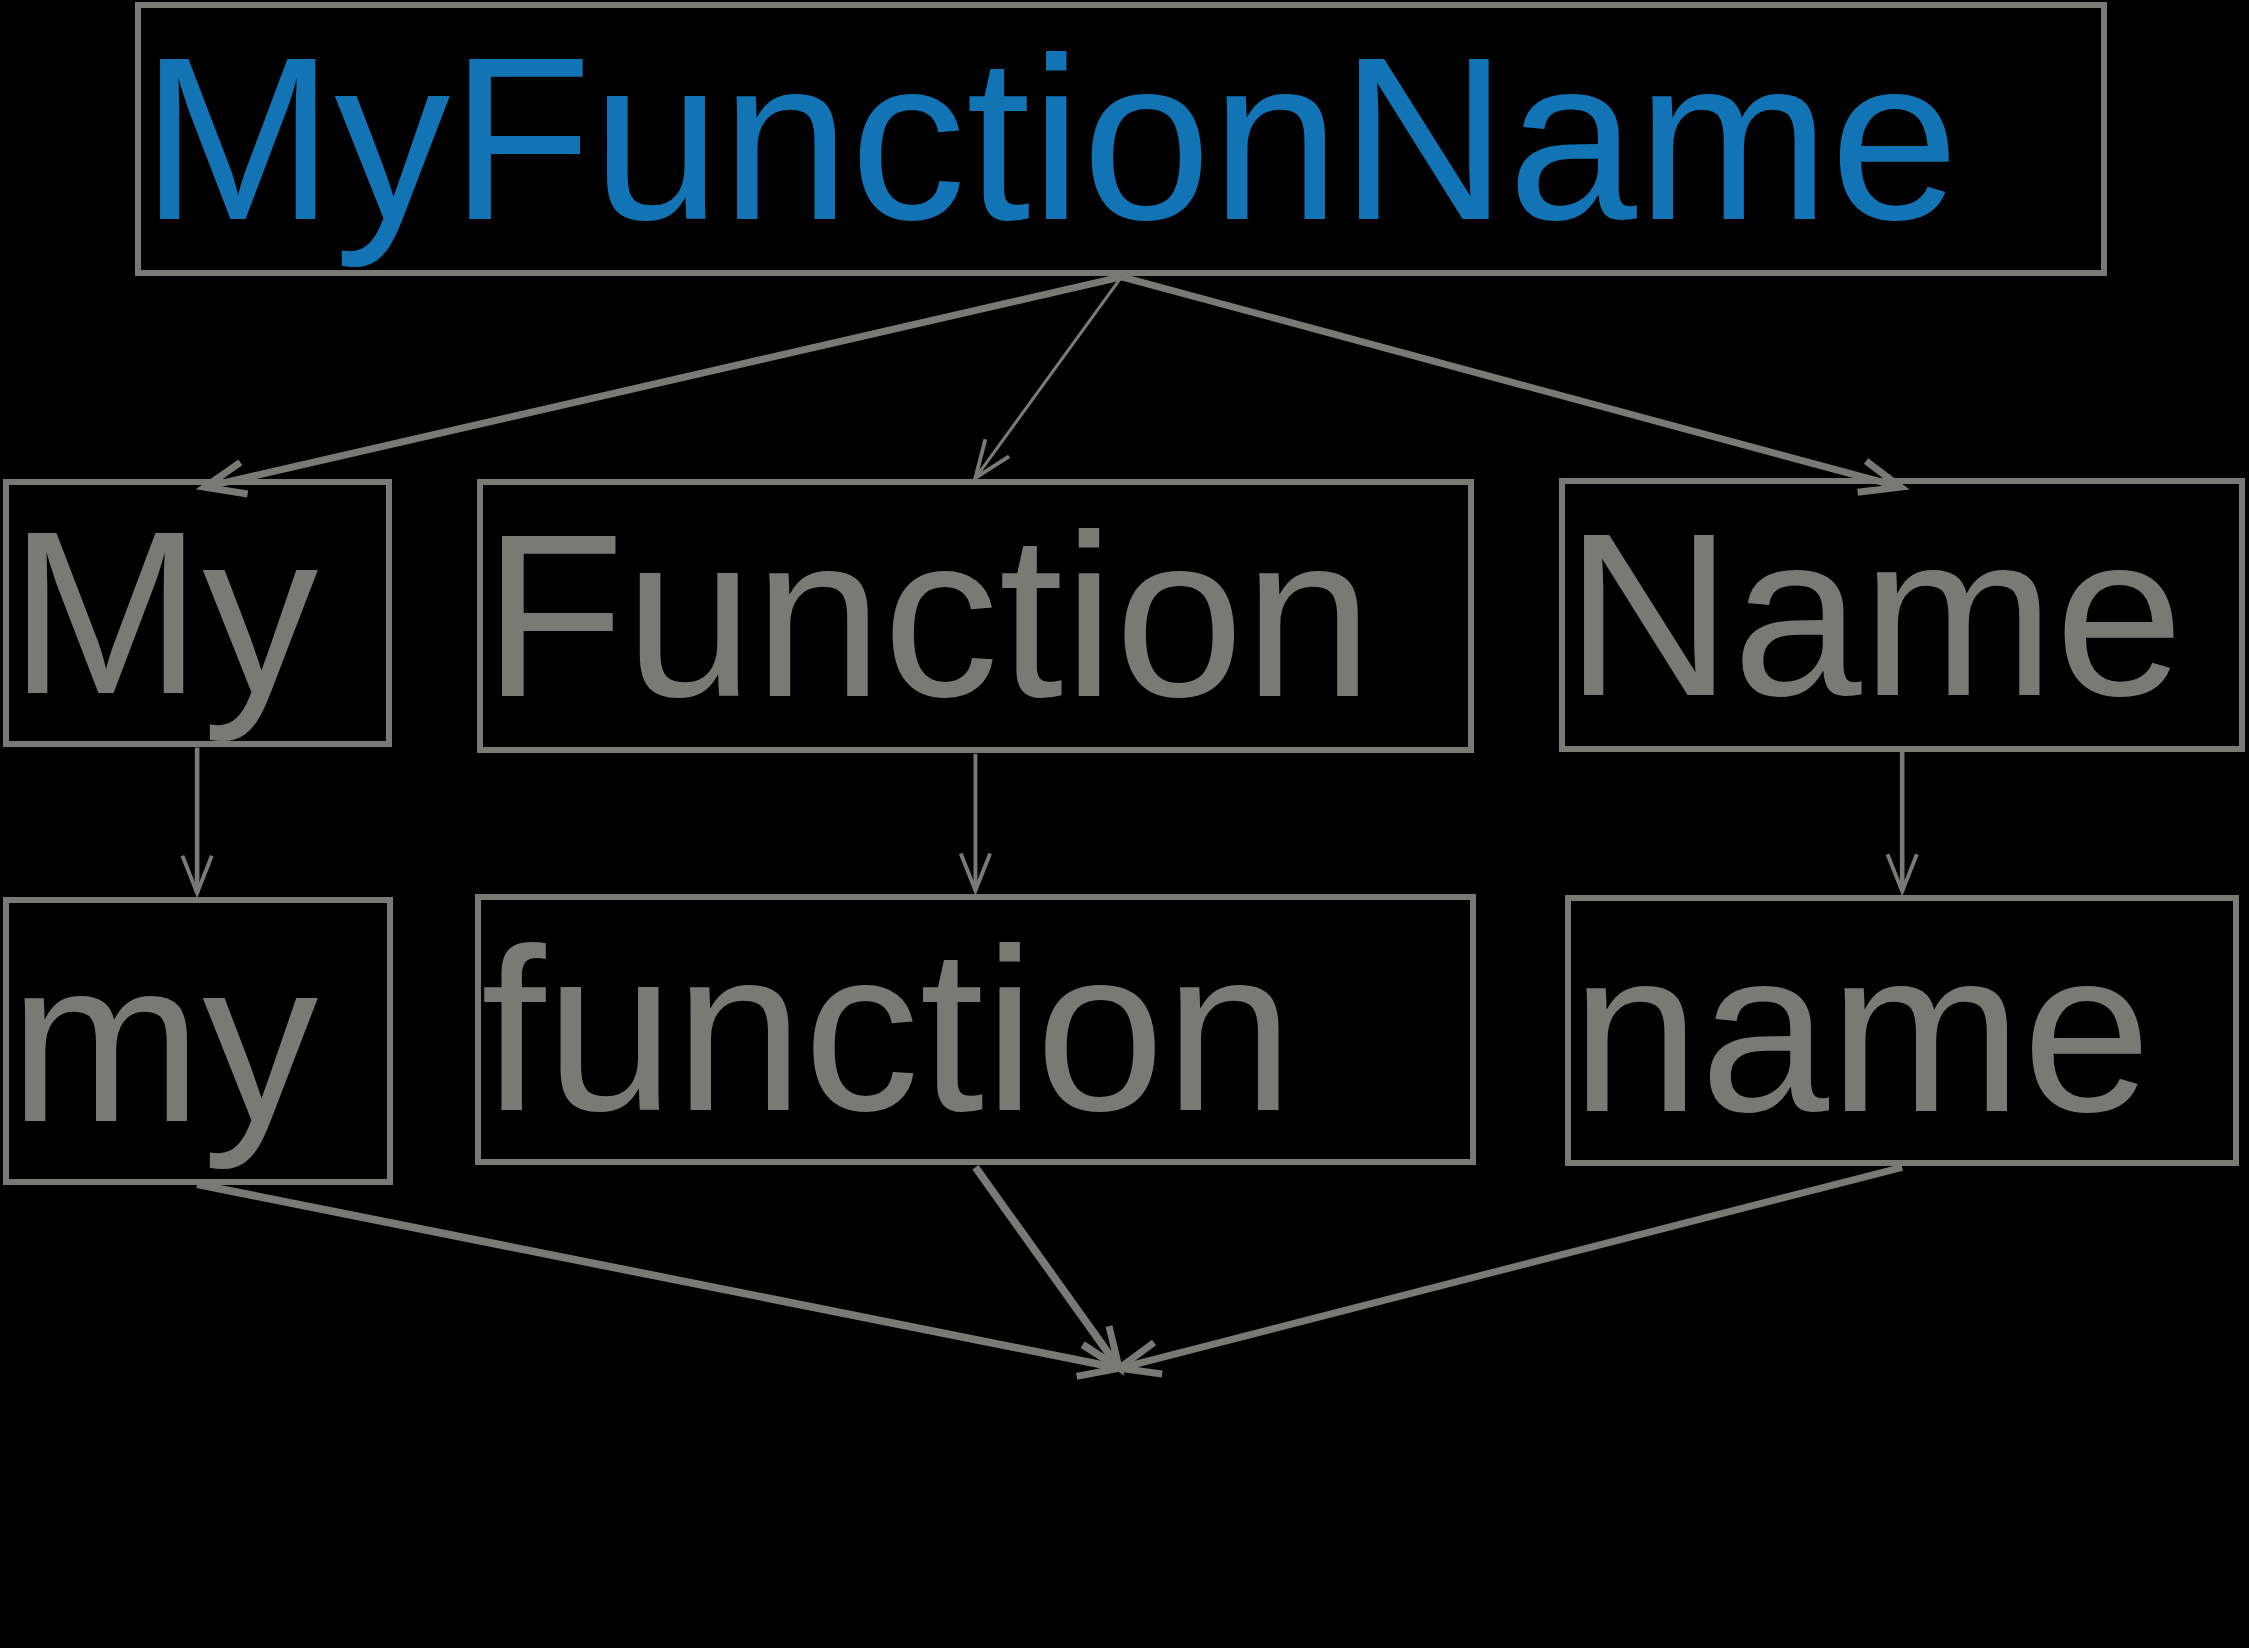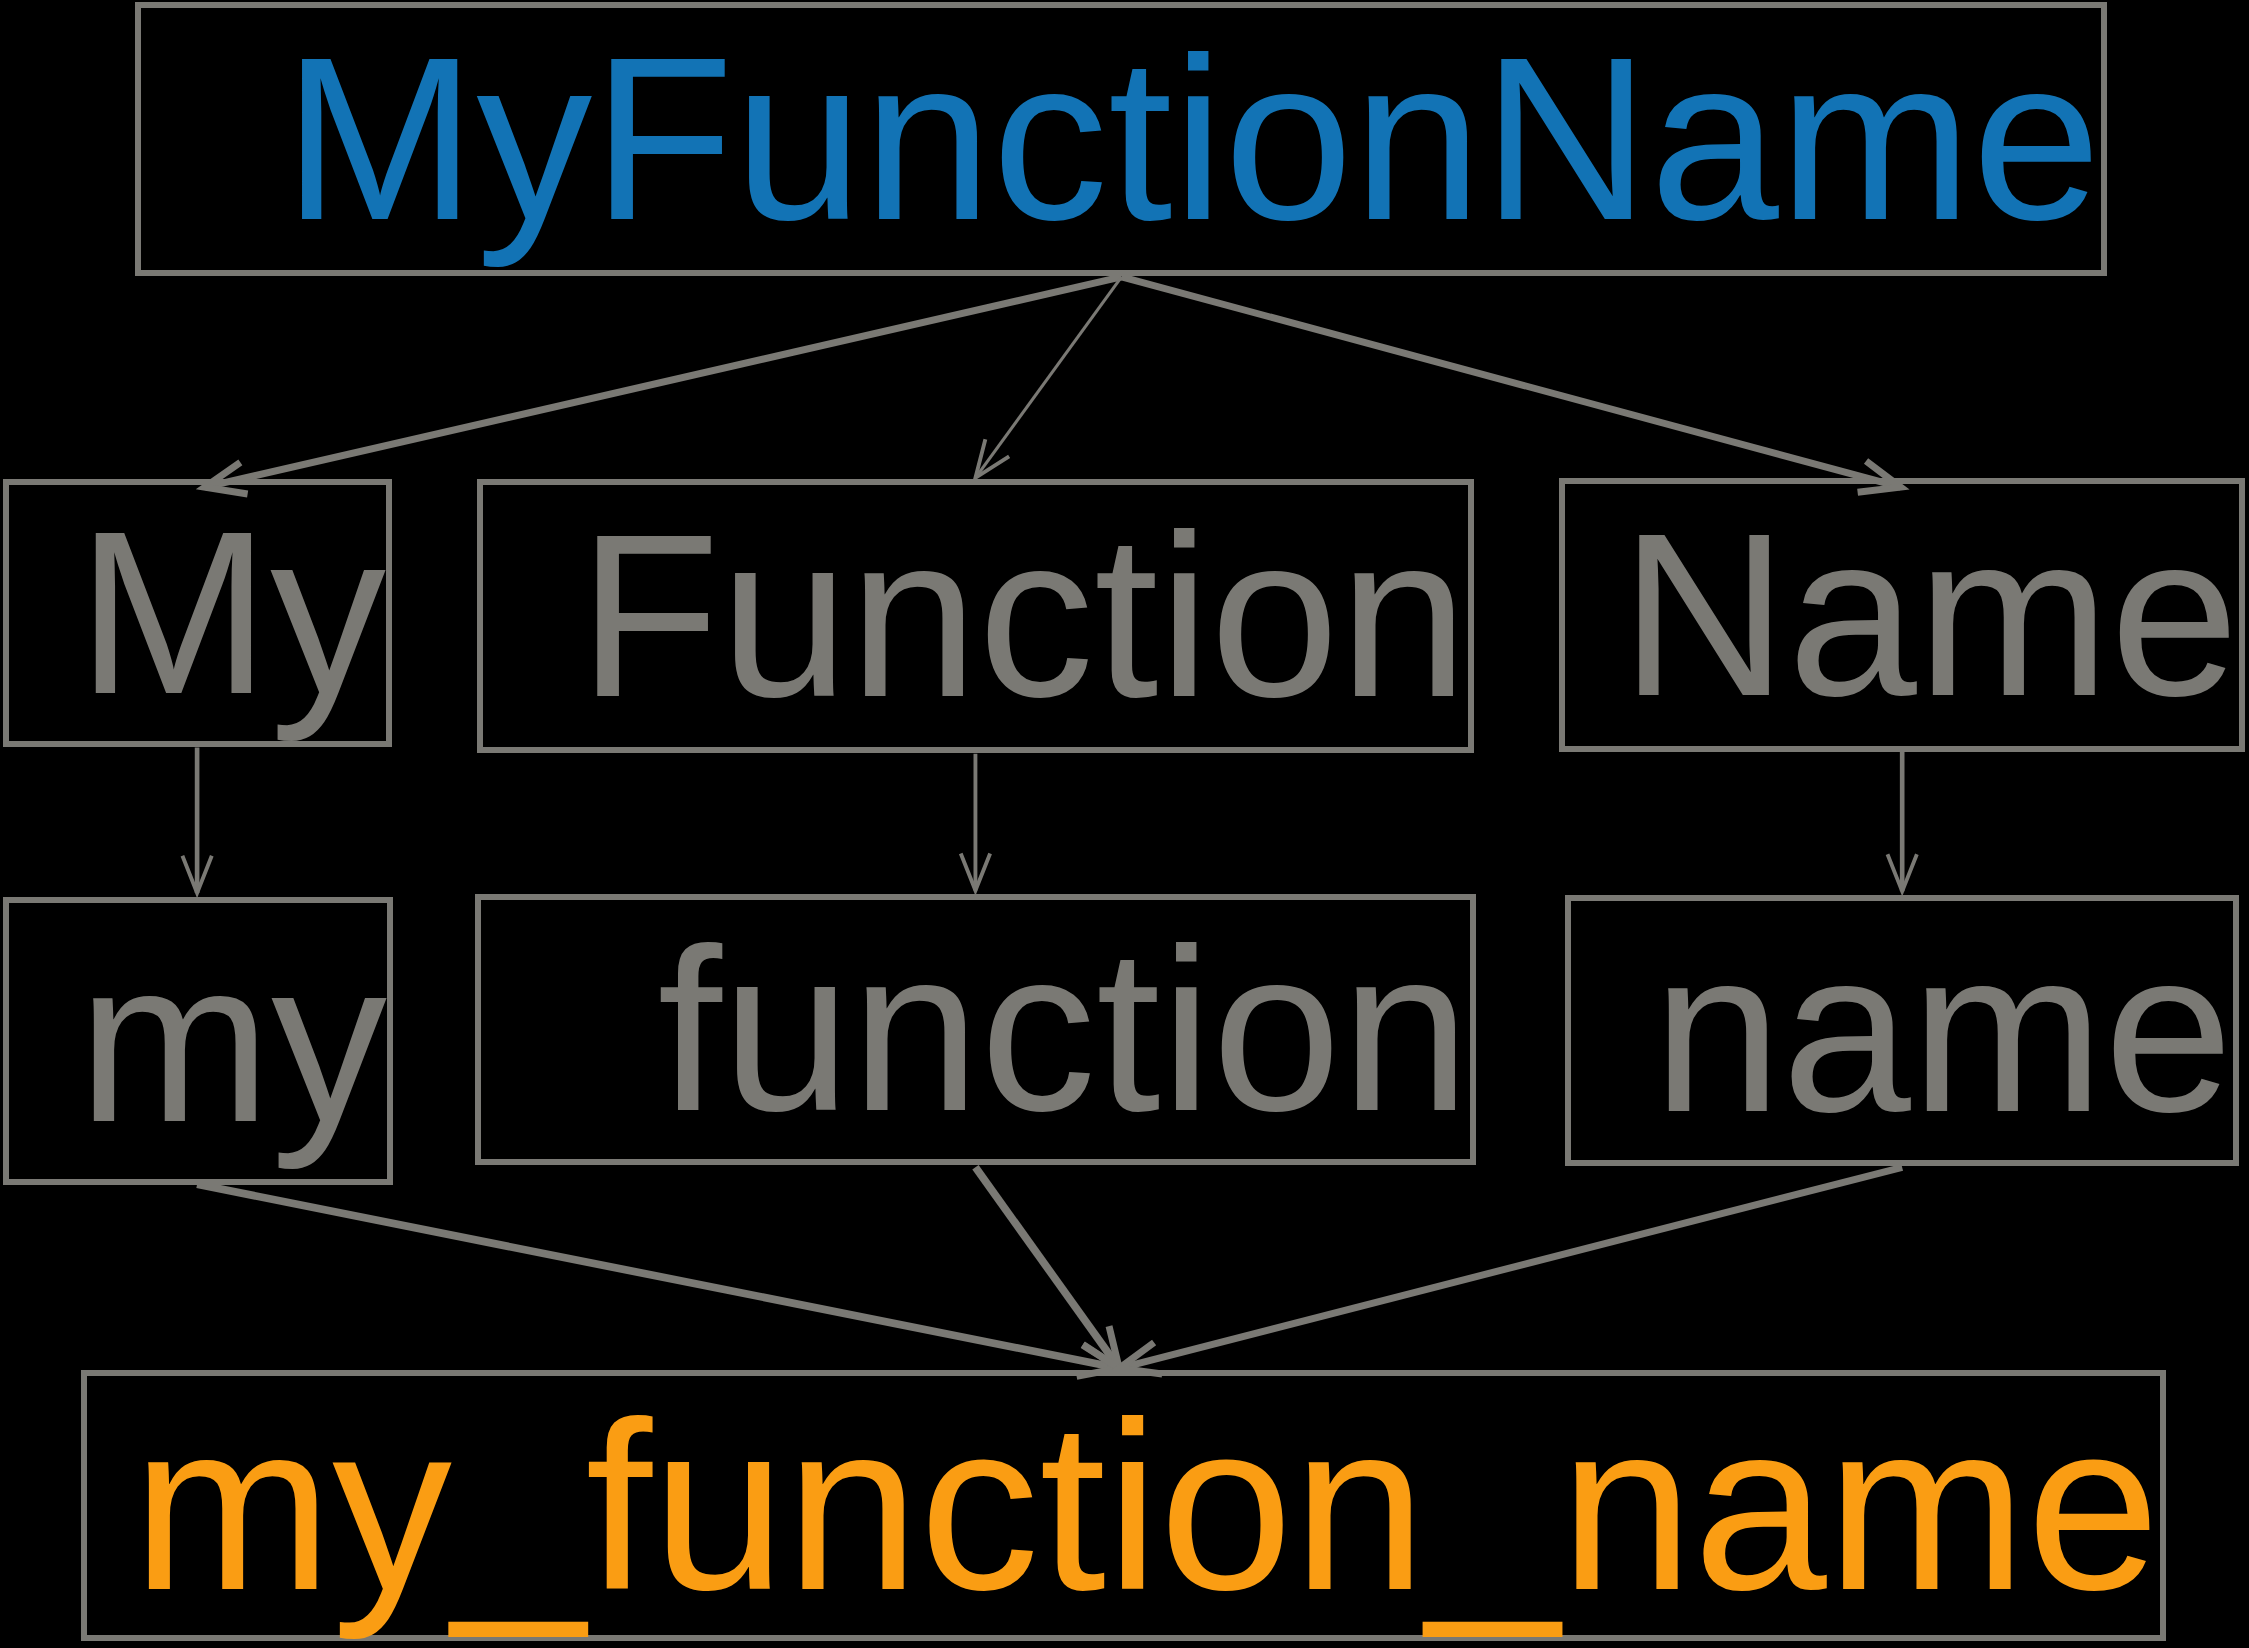--- a/index.html
+++ b/index.html
@@ -18,21 +18,21 @@
   }
   .edges{position:absolute;left:0;top:0;width:2250px;height:1649px;}
   .edges line{stroke:var(--line);fill:none;}
   .edges .head{stroke:var(--line);fill:none;}
   .node{
     position:absolute;
     box-sizing:border-box;
     border:6.2px solid var(--line);
     display:flex;
     align-items:center;
-    justify-content:flex-end;
+    justify-content:flex-start;
     color:var(--line);
     font-size:232px;
     line-height:1;
     white-space:nowrap;
   }
   #n-camel   {left:135px;  top:2.3px;    width:1972px; height:274px; color:var(--blue);}
   #n-word-my {left:3.1px;    top:479px;  width:389px;  height:268px;}
   #n-word-fn {left:477px;  top:479px;  width:997px; height:274px;}
   #n-word-nm {left:1559px; top:478px;  width:686px;  height:274px;}
   #n-low-my  {left:3.1px;    top:897px; width:390px;  height:288px;}
@@ -85,18 +85,15 @@
   <div class="node" id="n-low-my">
     <span>my</span>
   </div>
   <div class="node" id="n-low-fn">
     <span>function</span>
   </div>
   <div class="node" id="n-low-nm">
     <span>name</span>
   </div>
 
-  <div class="node" id="n-snake">
-    <span>my_function_name</span>
-  </div>
 
 </div>
 
 
 </body></html>

